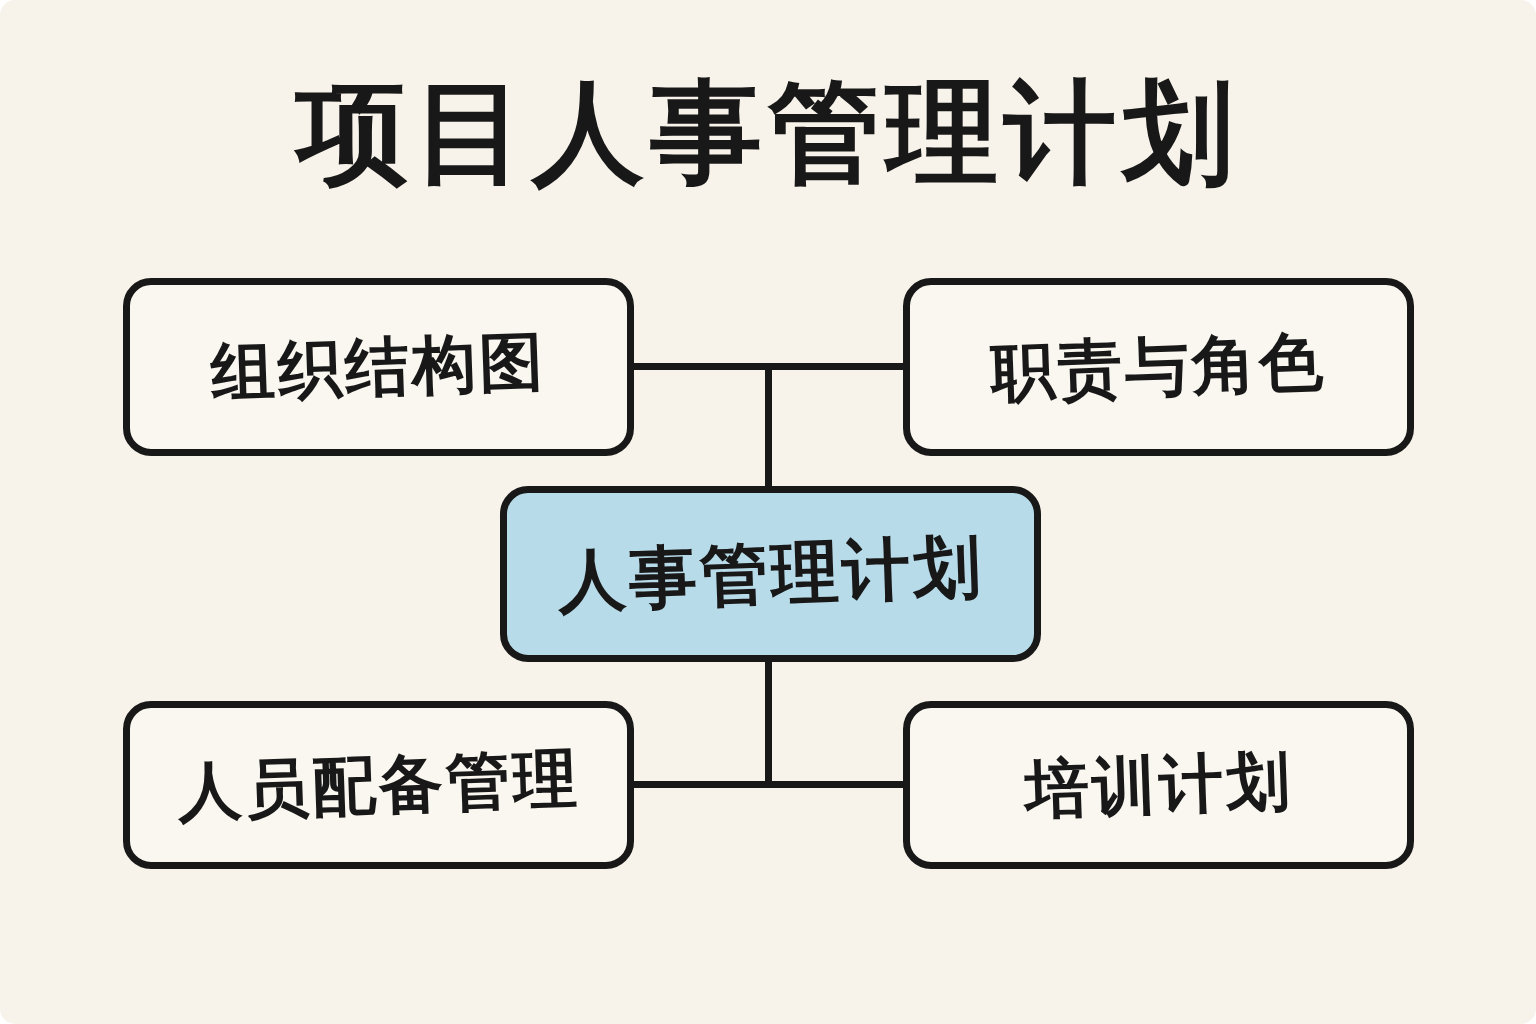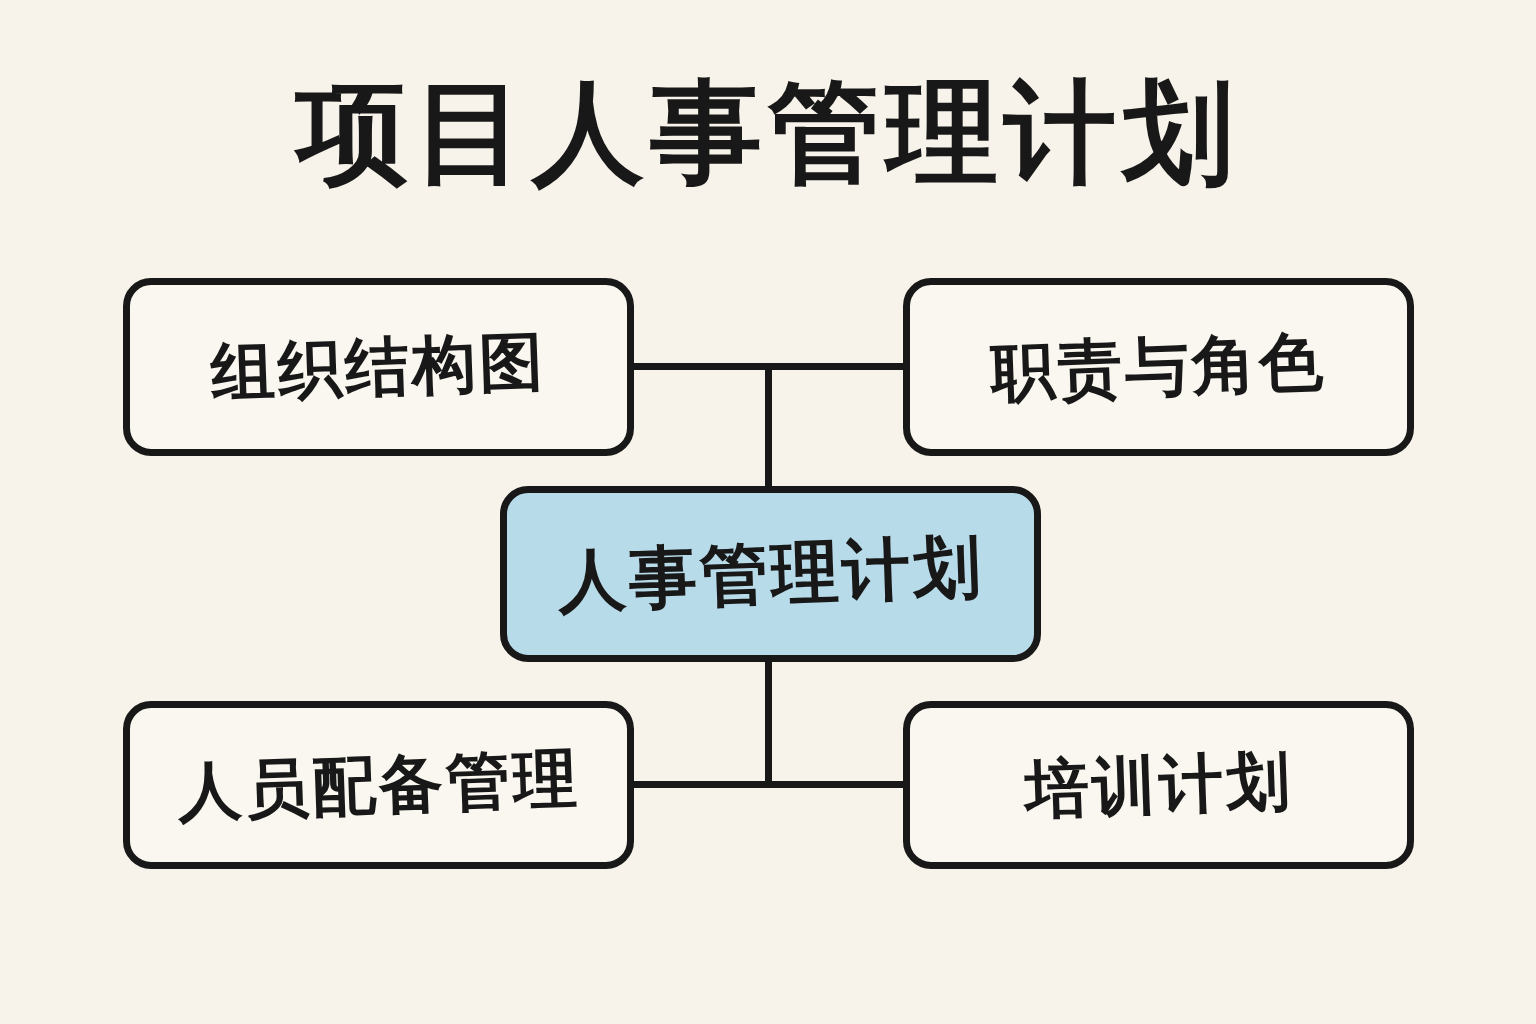--- a/index.html
+++ b/index.html
@@ -11,20 +11,21 @@
   * { margin: 0; padding: 0; box-sizing: border-box; }
   html, body {
     width: 1536px; height: 1024px;
     font-family: "Liberation Sans", "DejaVu Sans", sans-serif;
     overflow: hidden;
   }
   .canvas {
     position: relative;
     width: 1536px; height: 1024px;
     background: var(--background);
+    border-radius: 15px;
   }
   .diagram-title {
     position: absolute;
     left: 0; top: 58px;
     width: 1536px;
     text-align: center;
     font-size: 112px;
     font-weight: 900;
     letter-spacing: 6px;
     color: var(--stroke);

